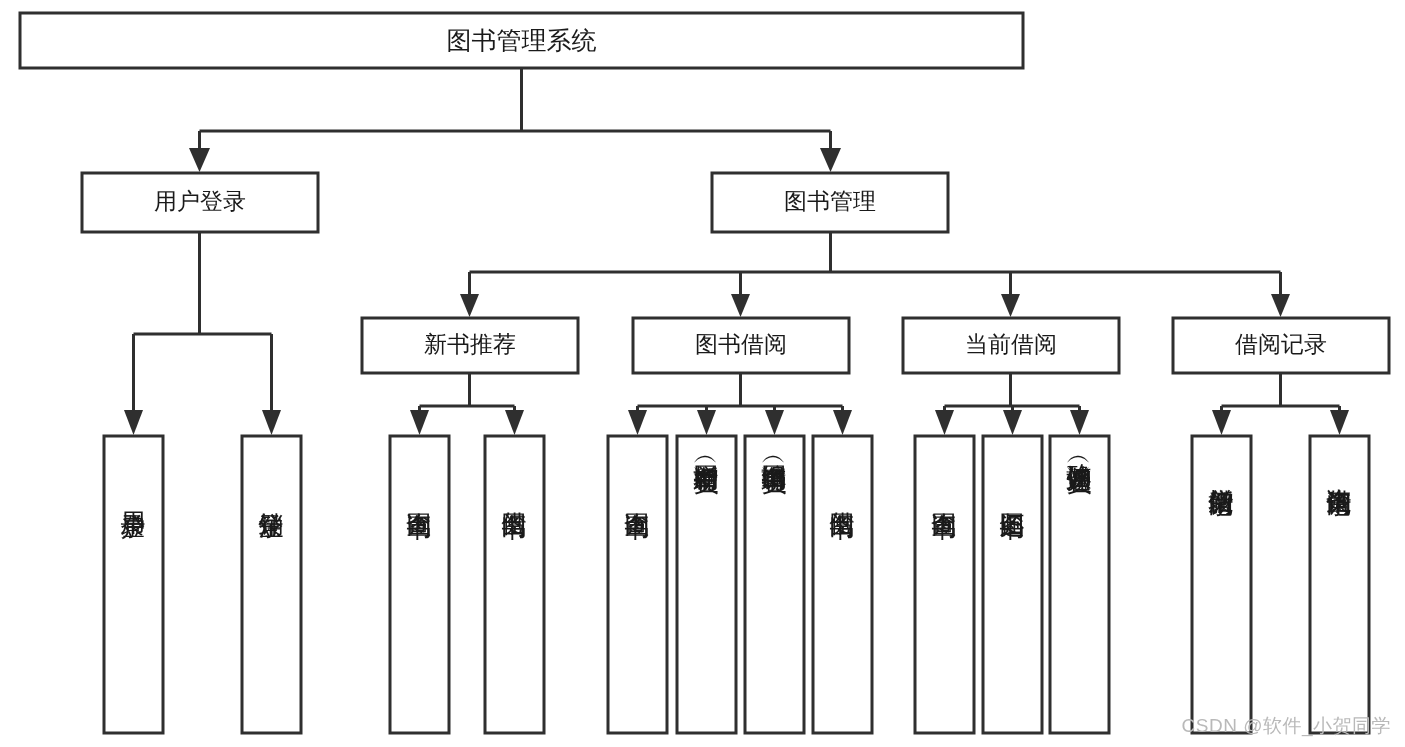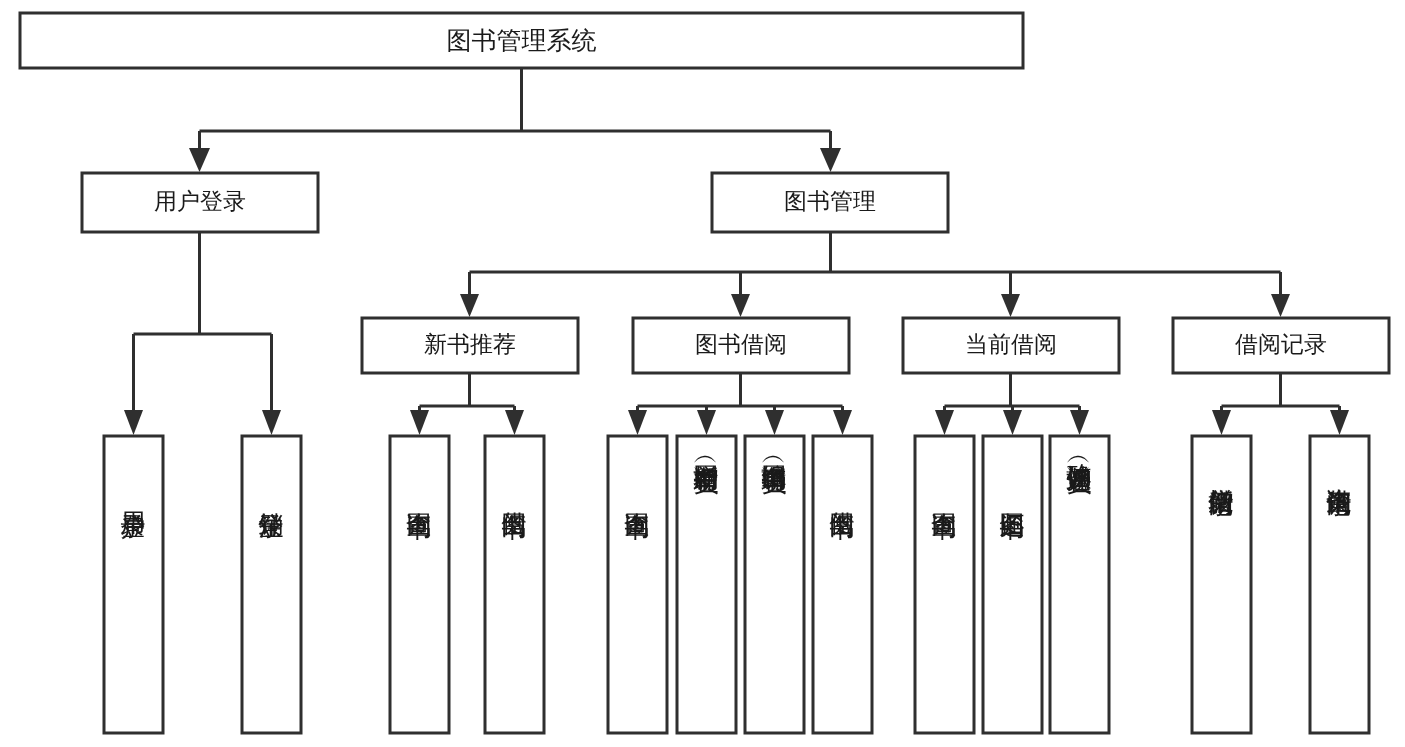--- a/index.html
+++ b/index.html
@@ -239,14 +239,15 @@
   <div class="vlabel-wrap" style="left:1050px; top:436px; width:59px; height:297px;">
     <span class="node-label-v" style="margin-top:8px;">确认归还（管理员）</span>
   </div>
   <div class="vlabel-wrap" style="left:1192px; top:436px; width:59px; height:297px;">
     <span class="node-label-v" style="margin-top:32px;">新增借阅记录</span>
   </div>
   <div class="vlabel-wrap" style="left:1310px; top:436px; width:59px; height:297px;">
     <span class="node-label-v" style="margin-top:32px;">查询借阅记录</span>
   </div>
 
+  <div class="watermark">CSDN @软件_小贺同学</div>
 
 </div>
 
 </body></html>

